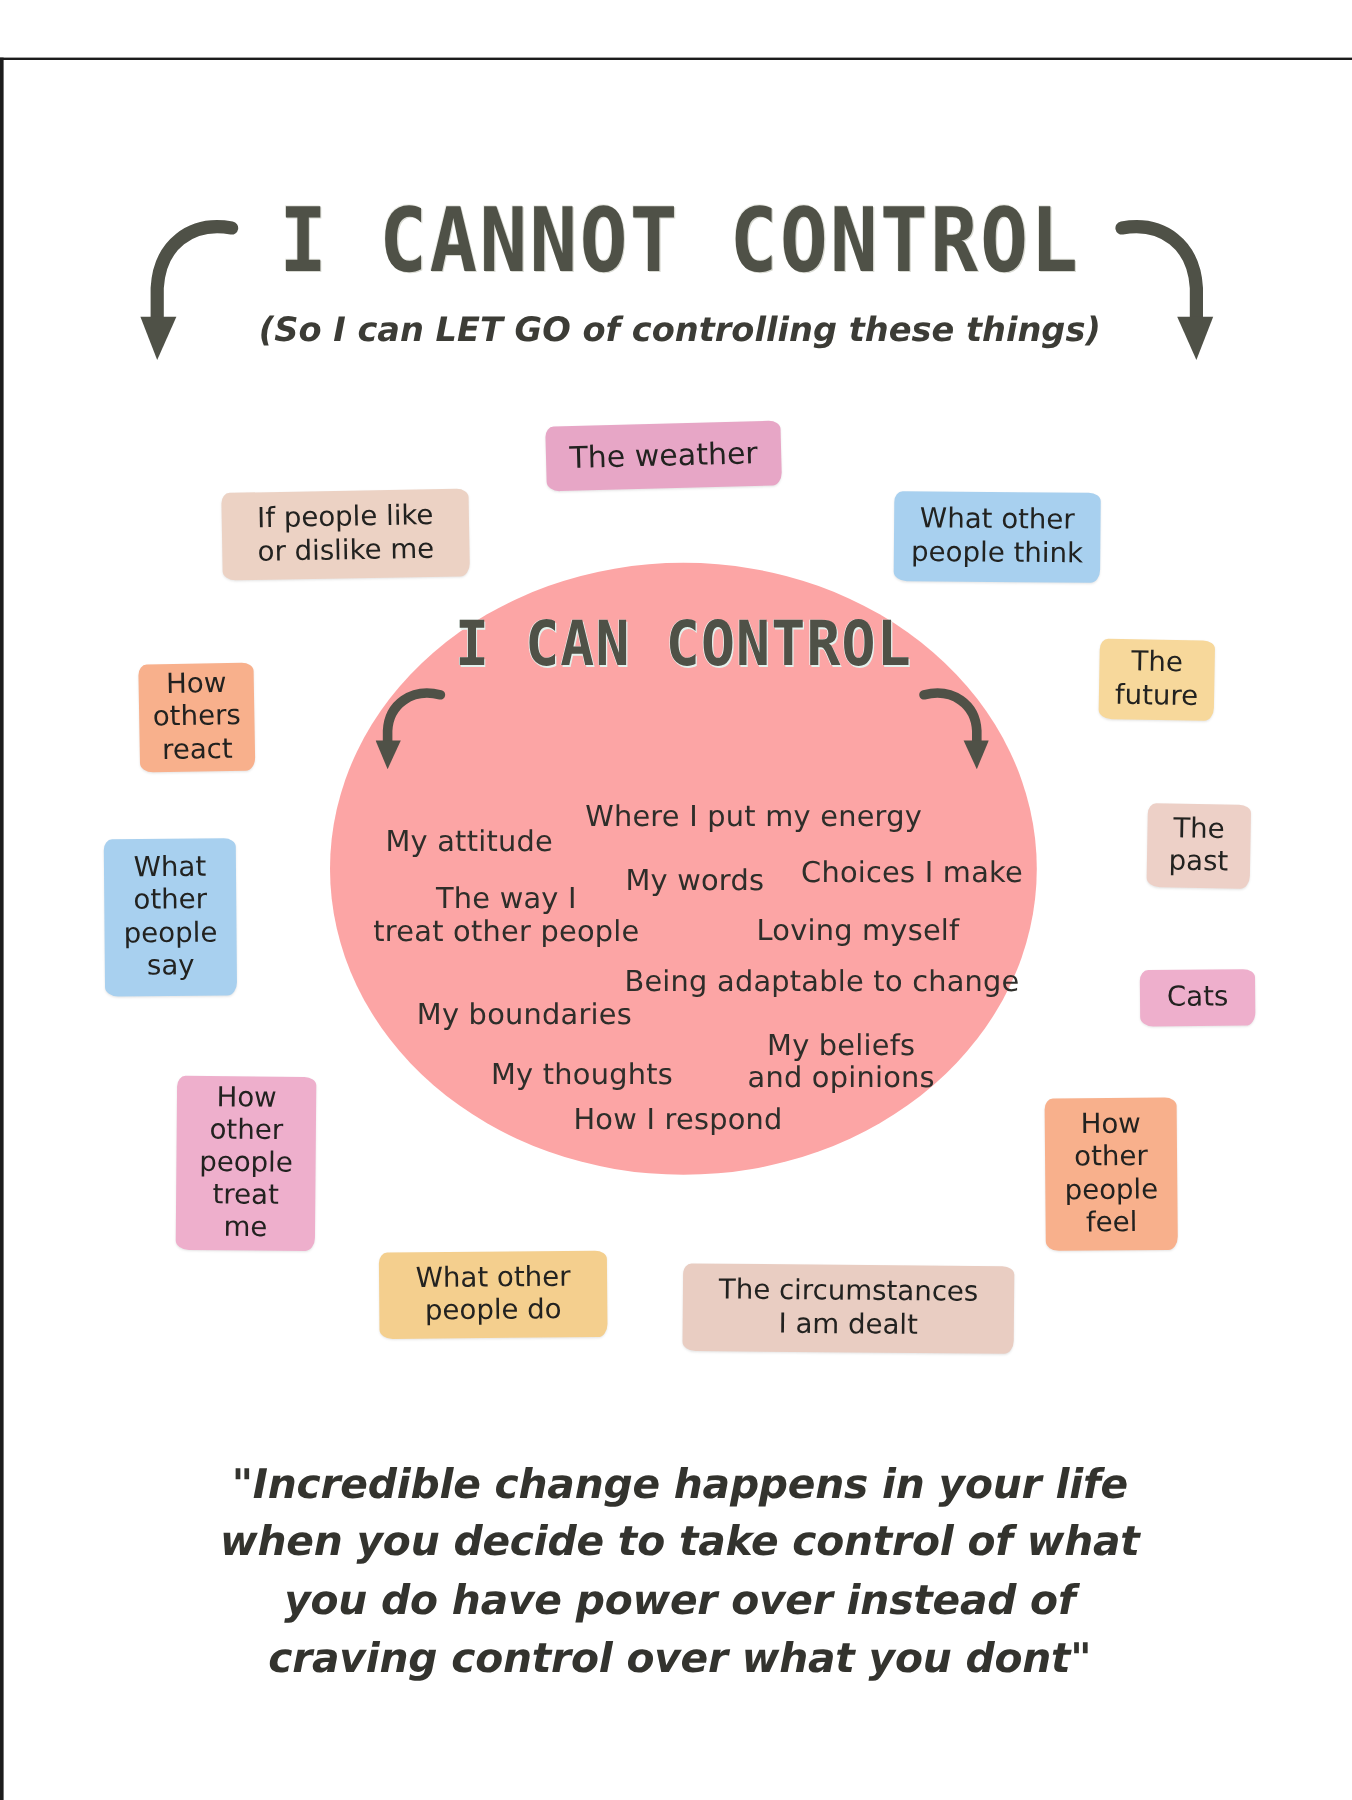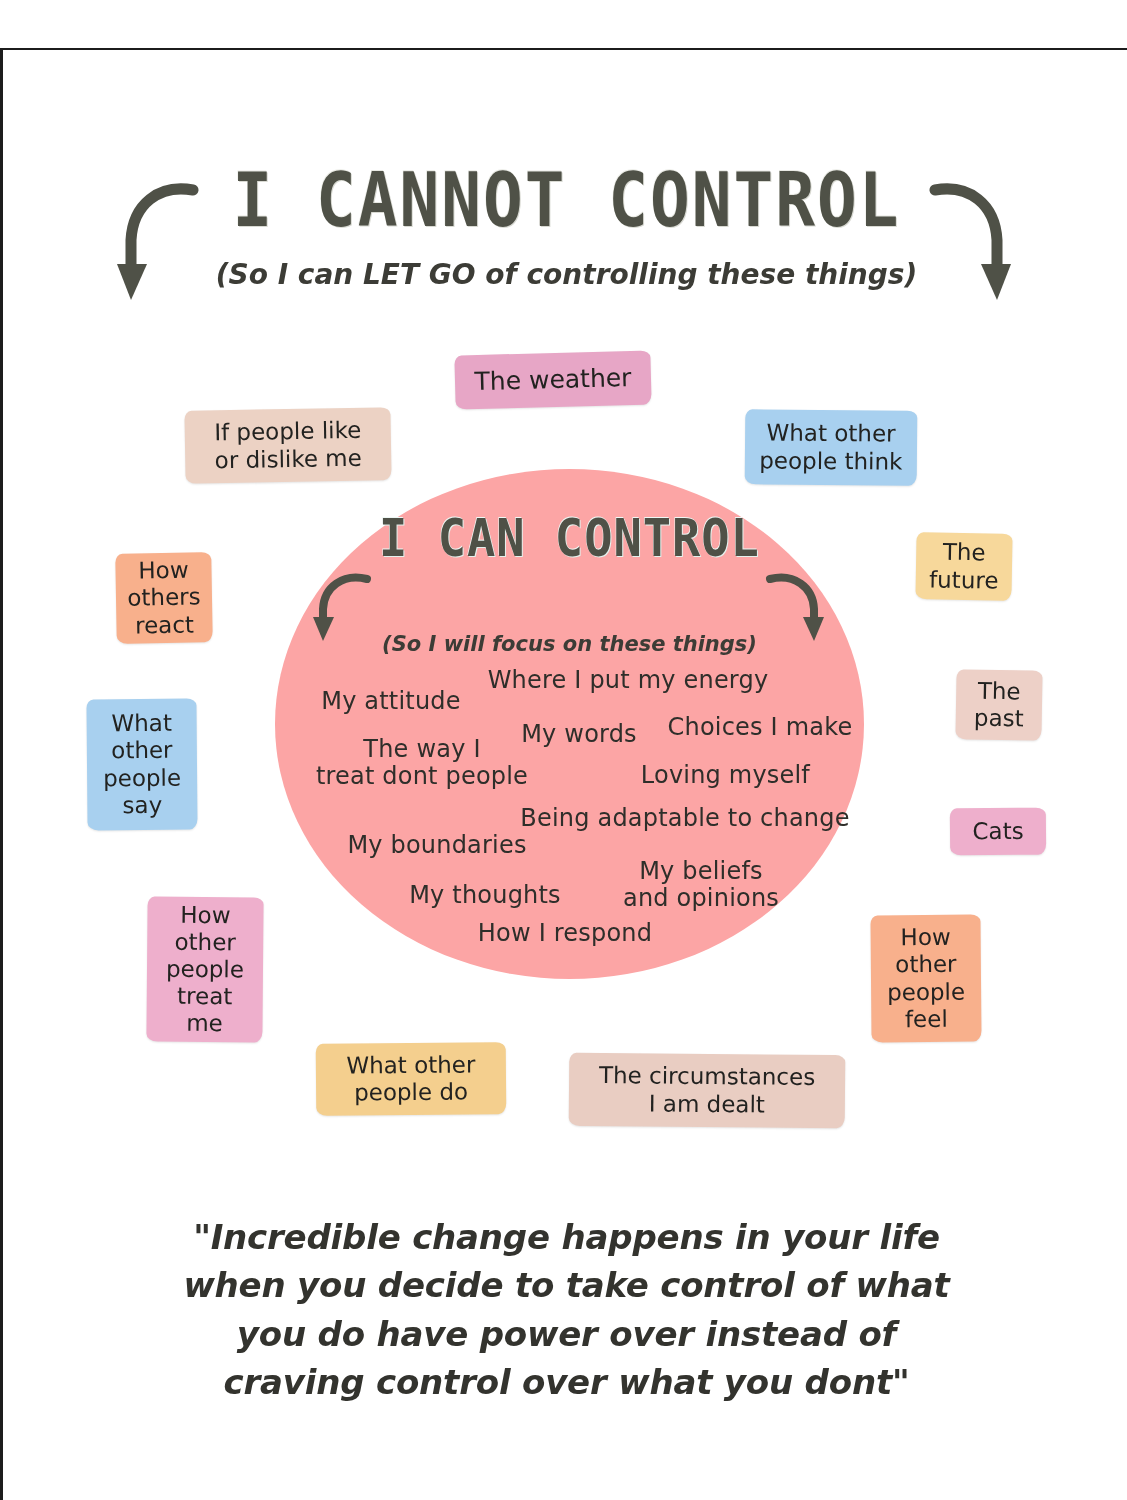--- a/index.html
+++ b/index.html
@@ -170,43 +170,42 @@
   <div class="big-arrow" id="arrow-right-outer">
     <svg viewBox="0 0 90 130" xmlns="http://www.w3.org/2000/svg">
       <path d="M12 12 C 46 6, 72 26, 74 62 L74 96" fill="none" stroke="#4f5147" stroke-width="11" stroke-linecap="round"></path>
       <path d="M58 86 L74 122 L88 86 Z" fill="#4f5147"></path>
     </svg>
   </div>
 
   <div id="circle">
     <div id="circle-title">I CAN
 CONTROL</div>
-    <div id="circle-sub">(So I will focus on these things)</div>
 
     <div class="inner-arrow" id="arrow-left-inner">
       <svg viewBox="0 0 62 80" xmlns="http://www.w3.org/2000/svg">
         <path d="M54 14 C 30 8, 11 22, 10 44 L10 58" fill="none" stroke="#4f5147" stroke-width="8" stroke-linecap="round"></path>
         <path d="M0 52 L10 76 L21 52 Z" fill="#4f5147"></path>
       </svg>
     </div>
     <div class="inner-arrow" id="arrow-right-inner">
       <svg viewBox="0 0 62 80" xmlns="http://www.w3.org/2000/svg">
         <path d="M8 14 C 32 8, 51 22, 52 44 L52 58" fill="none" stroke="#4f5147" stroke-width="8" stroke-linecap="round"></path>
         <path d="M41 52 L52 76 L62 52 Z" fill="#4f5147"></path>
       </svg>
     </div>
 
     <div id="inner-items">
         <div class="inner-item" style="left: 34px; top: 219px; width: 164px;">My attitude</div>
         <div class="inner-item" style="left: 204px; top: 198px; width: 298px; text-align: center;">Where I put my energy</div>
         <div class="inner-item" style="left: 228px; top: 252px; width: 152px; text-align: center;">My words</div>
         <div class="inner-item" style="left: 386px; top: 245px; width: 198px;">Choices I make</div>
         <div class="inner-item" style="left: 20px; top: 267px; width: 254px;">The way I
-treat dont people</div>
-        <div class="inner-item" style="left: 345px; top: 293px; width: 190px; text-align: right;">Loving myself</div>
+treat other people</div>
+        <div class="inner-item" style="left: 345px; top: 293px; width: 190px;">Loving myself</div>
         <div class="inner-item" style="left: 243px; top: 336px; width: 334px;">Being adaptable to change</div>
         <div class="inner-item" style="left: 62px; top: 363px; width: 200px;">My boundaries</div>
         <div class="inner-item" style="left: 330px; top: 389px; width: 192px;">My beliefs
 and opinions</div>
         <div class="inner-item" style="left: 120px; top: 413px; width: 180px;">My thoughts</div>
         <div class="inner-item" style="left: 190px; top: 451px; width: 200px;">How I respond</div>
       </div>
   </div>
 
   <div id="stickers">

